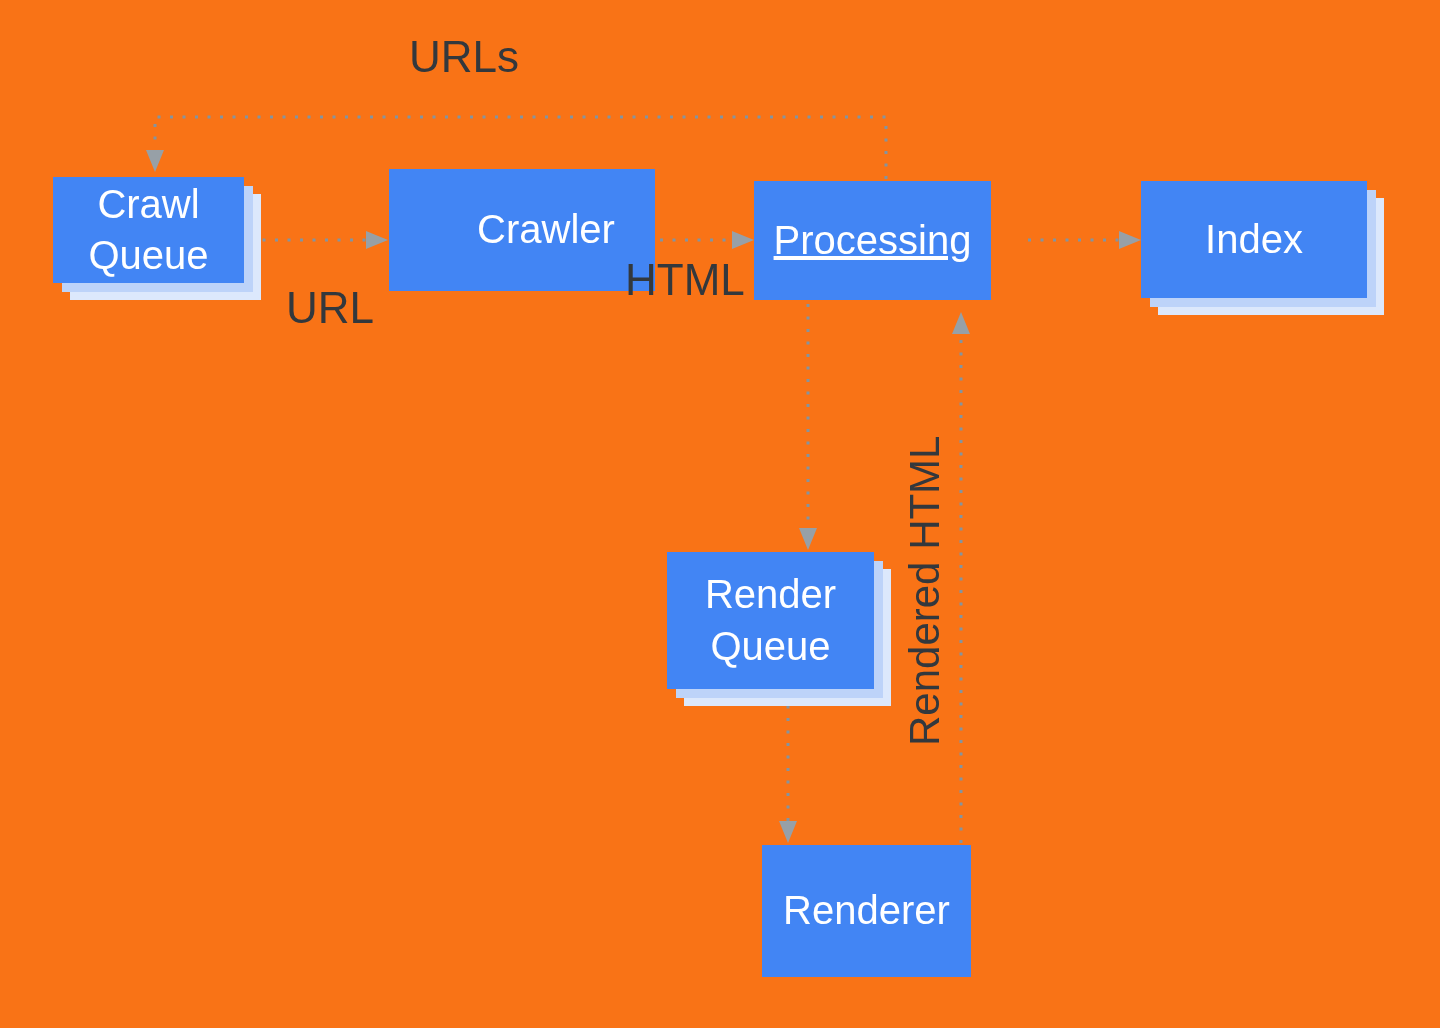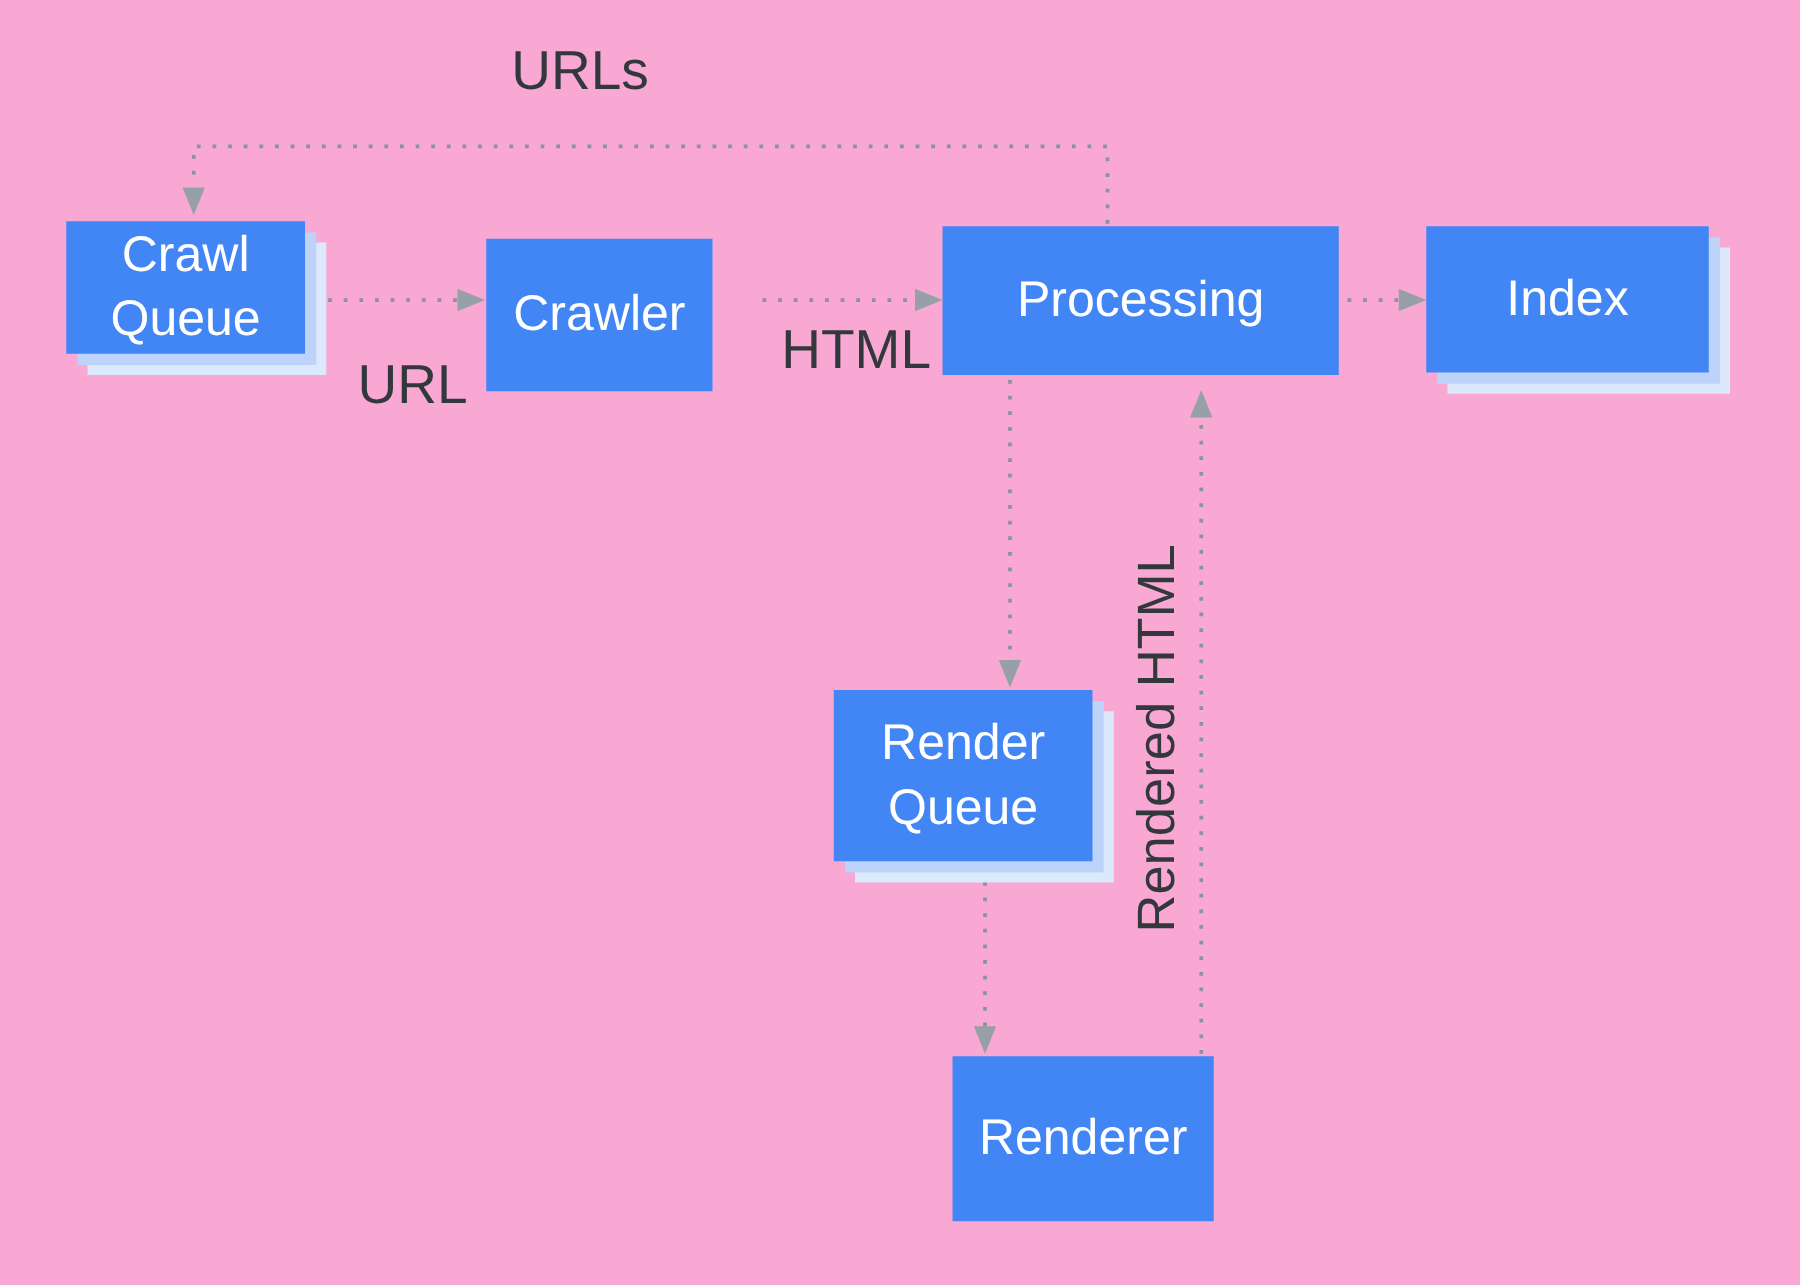--- a/index.html
+++ b/index.html
@@ -5,21 +5,21 @@
   html, body {
     margin: 0;
     padding: 0;
     background: #ffffff;
     font-family: "Liberation Sans", "DejaVu Sans", sans-serif;
   }
   .canvas {
     position: relative;
     width: 1440px;
     height: 1028px;
-    background: #f9a8d4;
+    background: #f97316;
     overflow: hidden;
   }
   .connectors {
     position: absolute;
     left: 0;
     top: 0;
     width: 1440px;
     height: 1028px;
     z-index: 1;
   }
@@ -50,22 +50,22 @@
     white-space: nowrap;
     z-index: 3;
   }
   .edge-label.vertical {
     font-size: 42px;
     transform: rotate(-90deg);
     transform-origin: center center;
   }
   
   #node-crawl-queue  { left: 53px;   top: 177px; width: 191px; height: 106px; }
-  #node-crawler      { left: 389px;  top: 191px; width: 181px; height: 122px; }
-  #node-processing   { left: 754px;  top: 181px; width: 317px; height: 119px; }
+  #node-crawler      { left: 389px;  top: 169px; width: 218px; height: 122px; padding-left: 48px; }
+  #node-processing   { left: 754px;  top: 181px; width: 237px; height: 119px; text-decoration: underline; }
   #node-index        { left: 1141px; top: 181px; width: 226px; height: 117px; }
   #node-render-queue { left: 667px;  top: 552px; width: 207px; height: 137px; }
   #node-renderer     { left: 762px;  top: 845px; width: 209px; height: 132px; }
   
   #label-urls { left: 409px; top: 35px; }
   #label-url  { left: 286px; top: 286px; }
   #label-html { left: 625px; top: 258px; }
   #label-rendered-html { left: 775px; top: 575px; width: 300px; text-align: center; }
 </style>
 </head>

